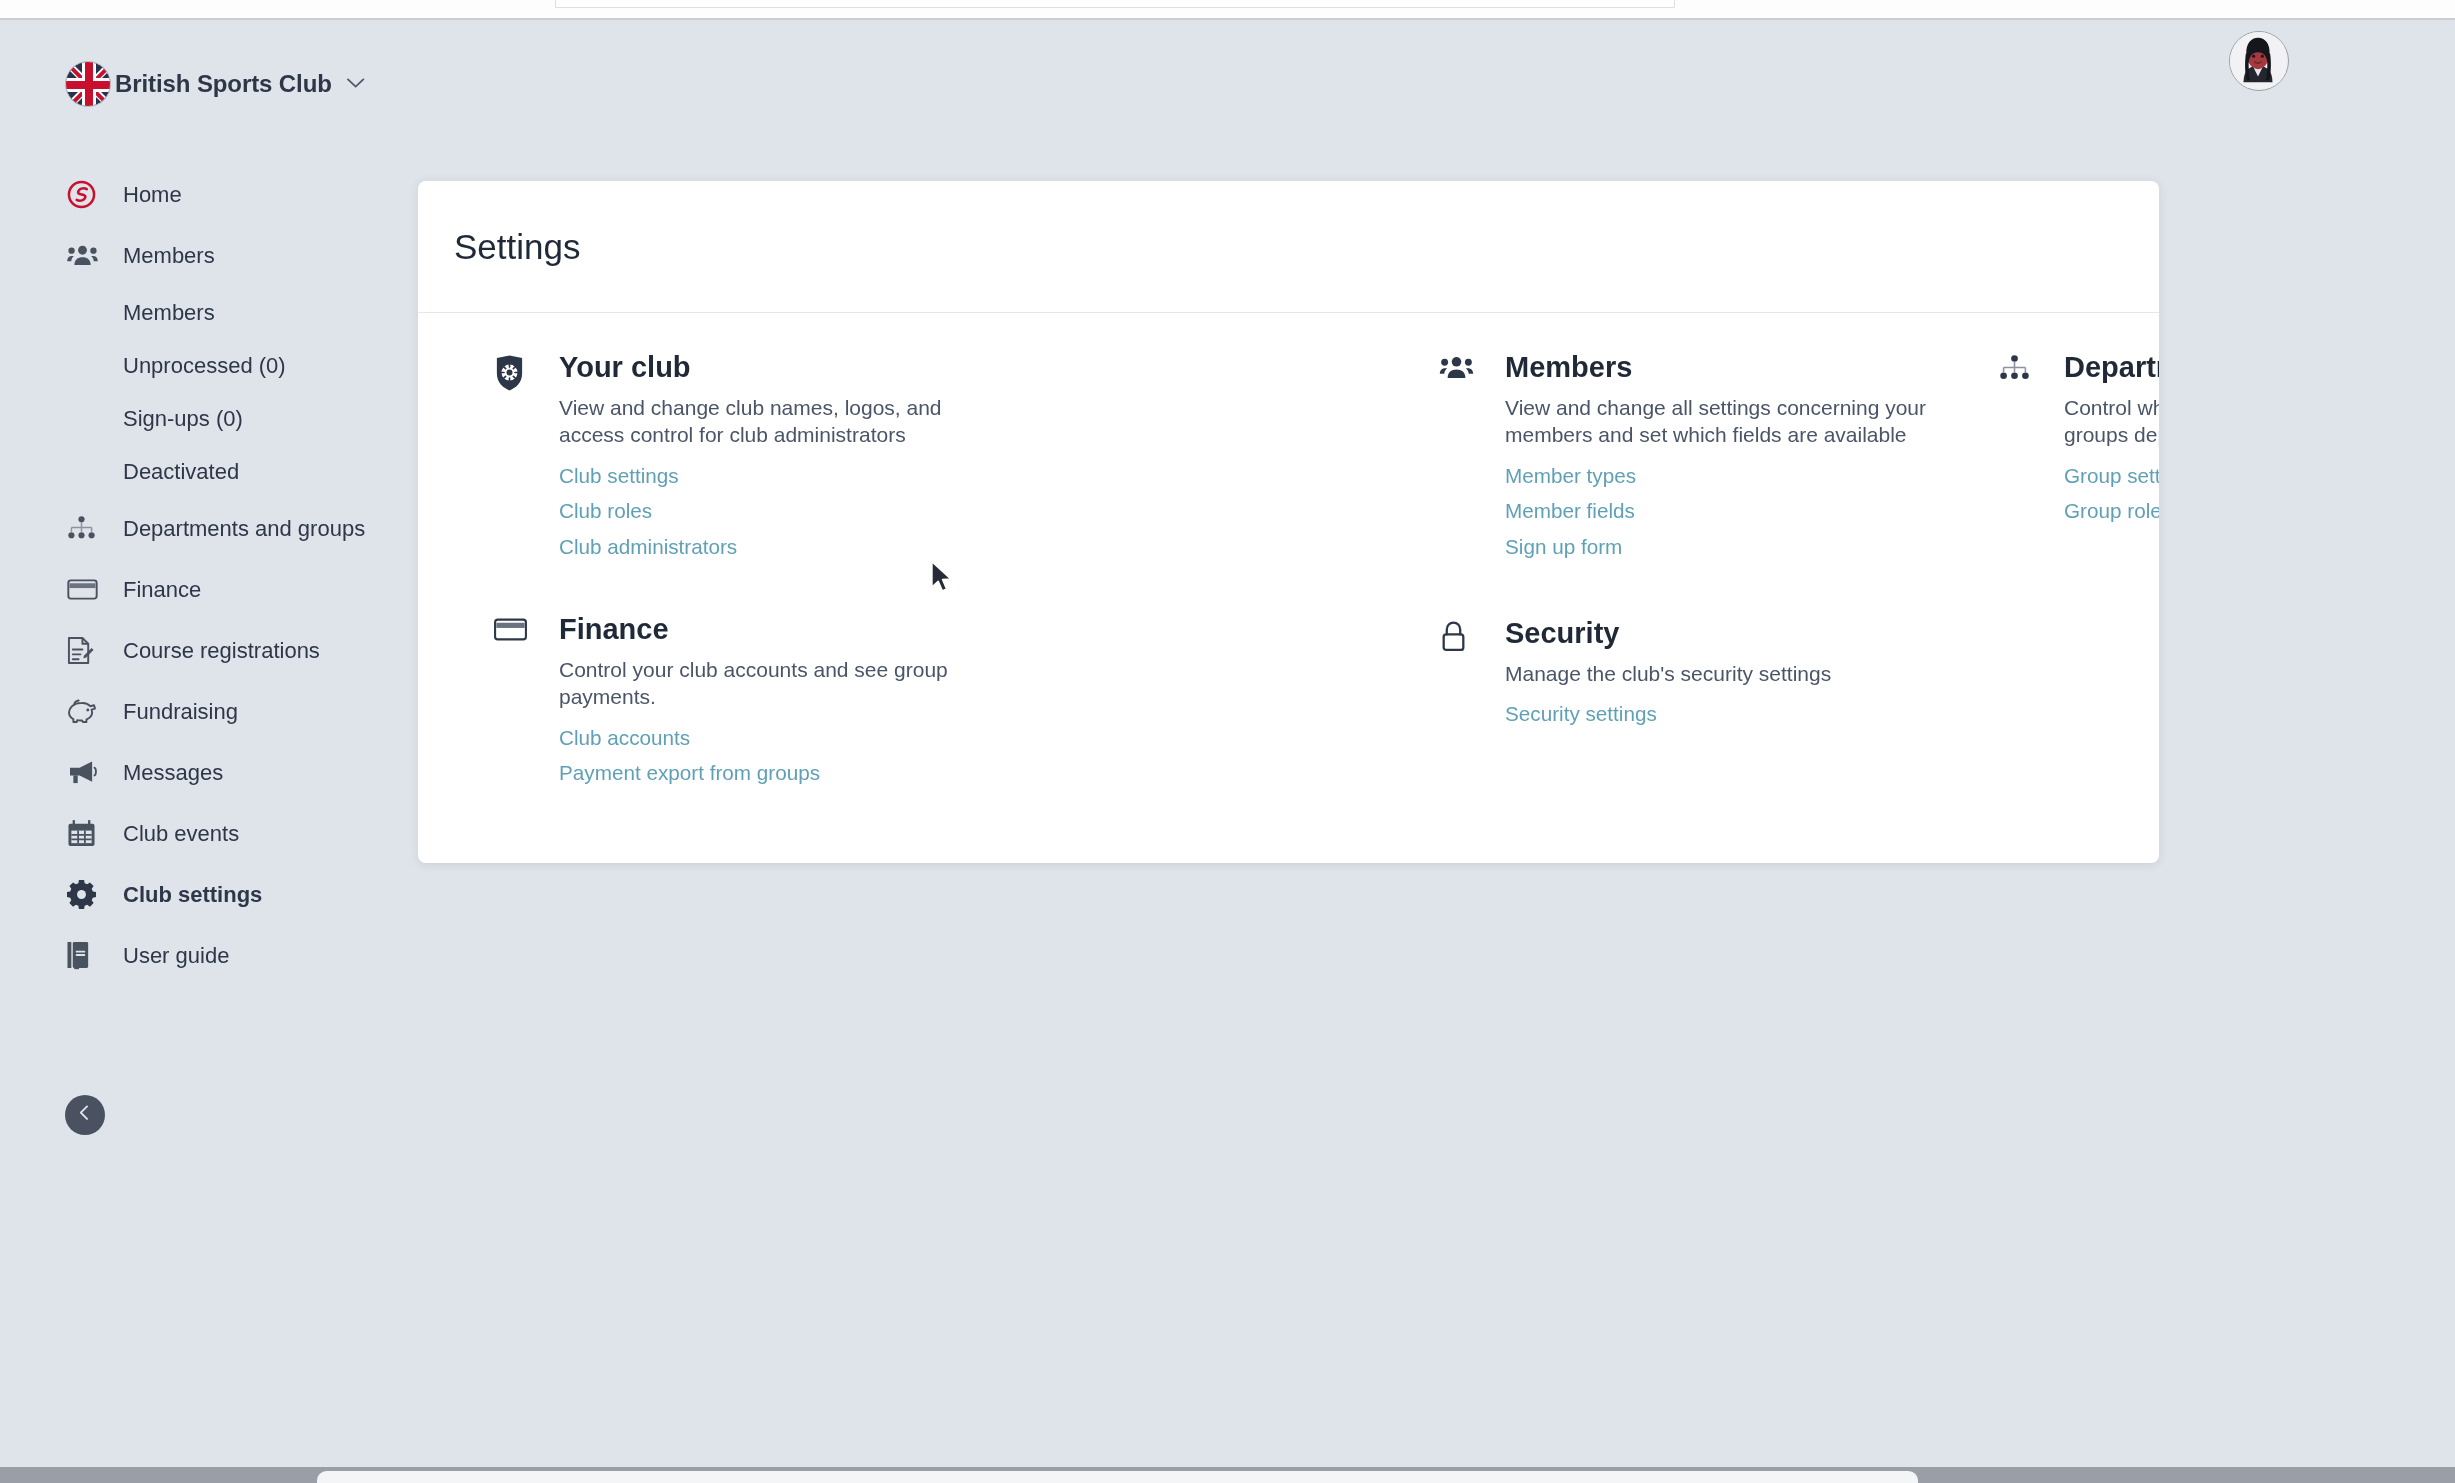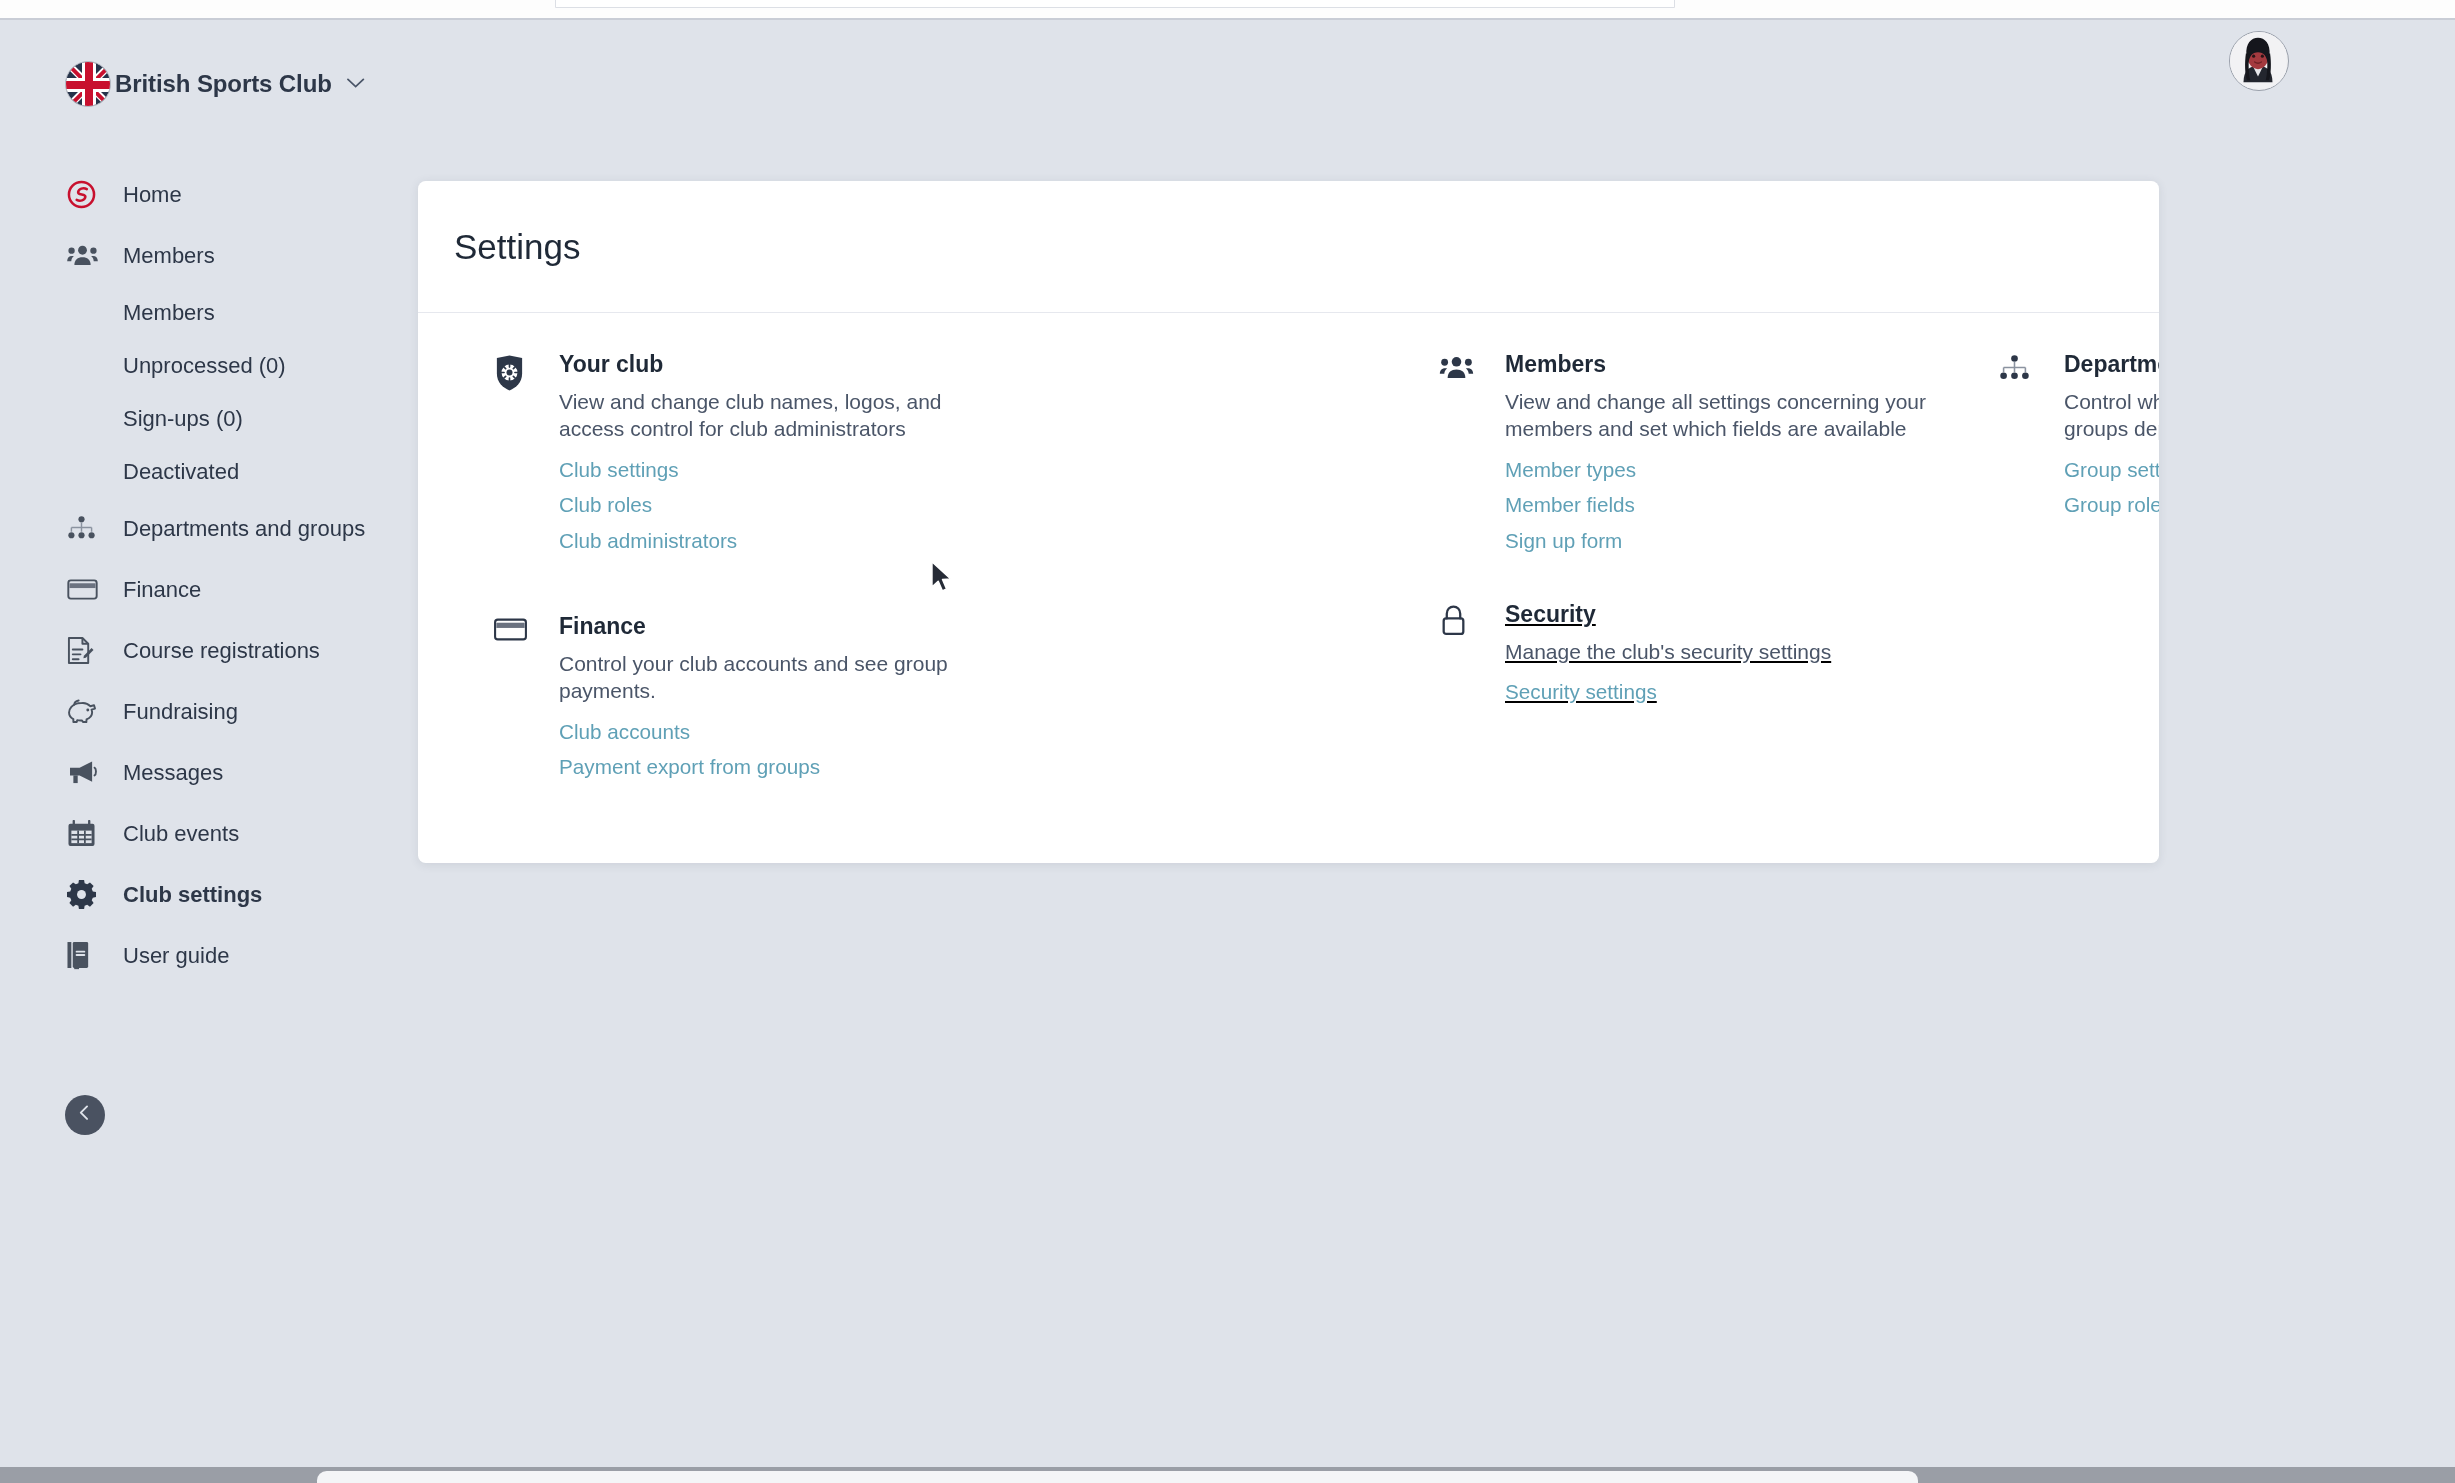--- a/index.html
+++ b/index.html
@@ -138,21 +138,21 @@
   }
   .card-title { font-size: 35px; color: #1f2937; font-weight: normal; text-align: center; }
 
   .grid {
     position: relative; padding: 54px 0 0 0;
   }
   .cell { position: absolute; display: flex; }
   .cell-ico { width: 46px; flex: 0 0 auto; padding-top: 3.8px; }
   .cell-body { margin-left: 20px; }
   .cell-title {
-    font-size: 23px; font-weight: bold; color: #1f2937;
+    font-size: 29px; font-weight: bold; color: #1f2937;
     margin-bottom: 9.6px;
   }
   .cell-desc {
     font-size: 21px; color: #4a5568; line-height: 1.32;
     margin-bottom: 12.5px;
   }
   .cell-link {
     font-size: 20.7px; color: #5fa0b6;
     line-height: 1.35; margin-bottom: 7.7px;
     cursor: pointer; display: block;
@@ -439,21 +439,21 @@
           </svg>
         </div>
         <div class="cell-body">
           <div class="cell-title">Finance</div>
           <div class="cell-desc">Control your club accounts and see group payments.</div>
           <a class="cell-link">Club accounts</a>
           <a class="cell-link">Payment export from groups</a>
         </div>
       </div>
 
-      <div class="cell" style="left:1021px; top:288px; width:509px;text-decoration:underline;">
+      <div class="cell" style="left:1021px; top:304px; width:509px;">
         <div class="cell-ico">
           <svg width="29" height="31" viewBox="0 0 26 30">
             <path d="M6.5 13 L6.5 8.5 C6.5 4.4 9.4 1.5 13 1.5 C16.6 1.5 19.5 4.4 19.5 8.5 L19.5 13" fill="none" stroke="#2d3748" stroke-width="2.2" stroke-linecap="round"></path>
             <rect x="3.5" y="13" width="19" height="15" rx="2.4" fill="none" stroke="#2d3748" stroke-width="2.2"></rect>
           </svg>
         </div>
         <div class="cell-body">
           <div class="cell-title">Security</div>
           <div class="cell-desc">Manage the club's security settings</div>
           <a class="cell-link">Security settings</a>

